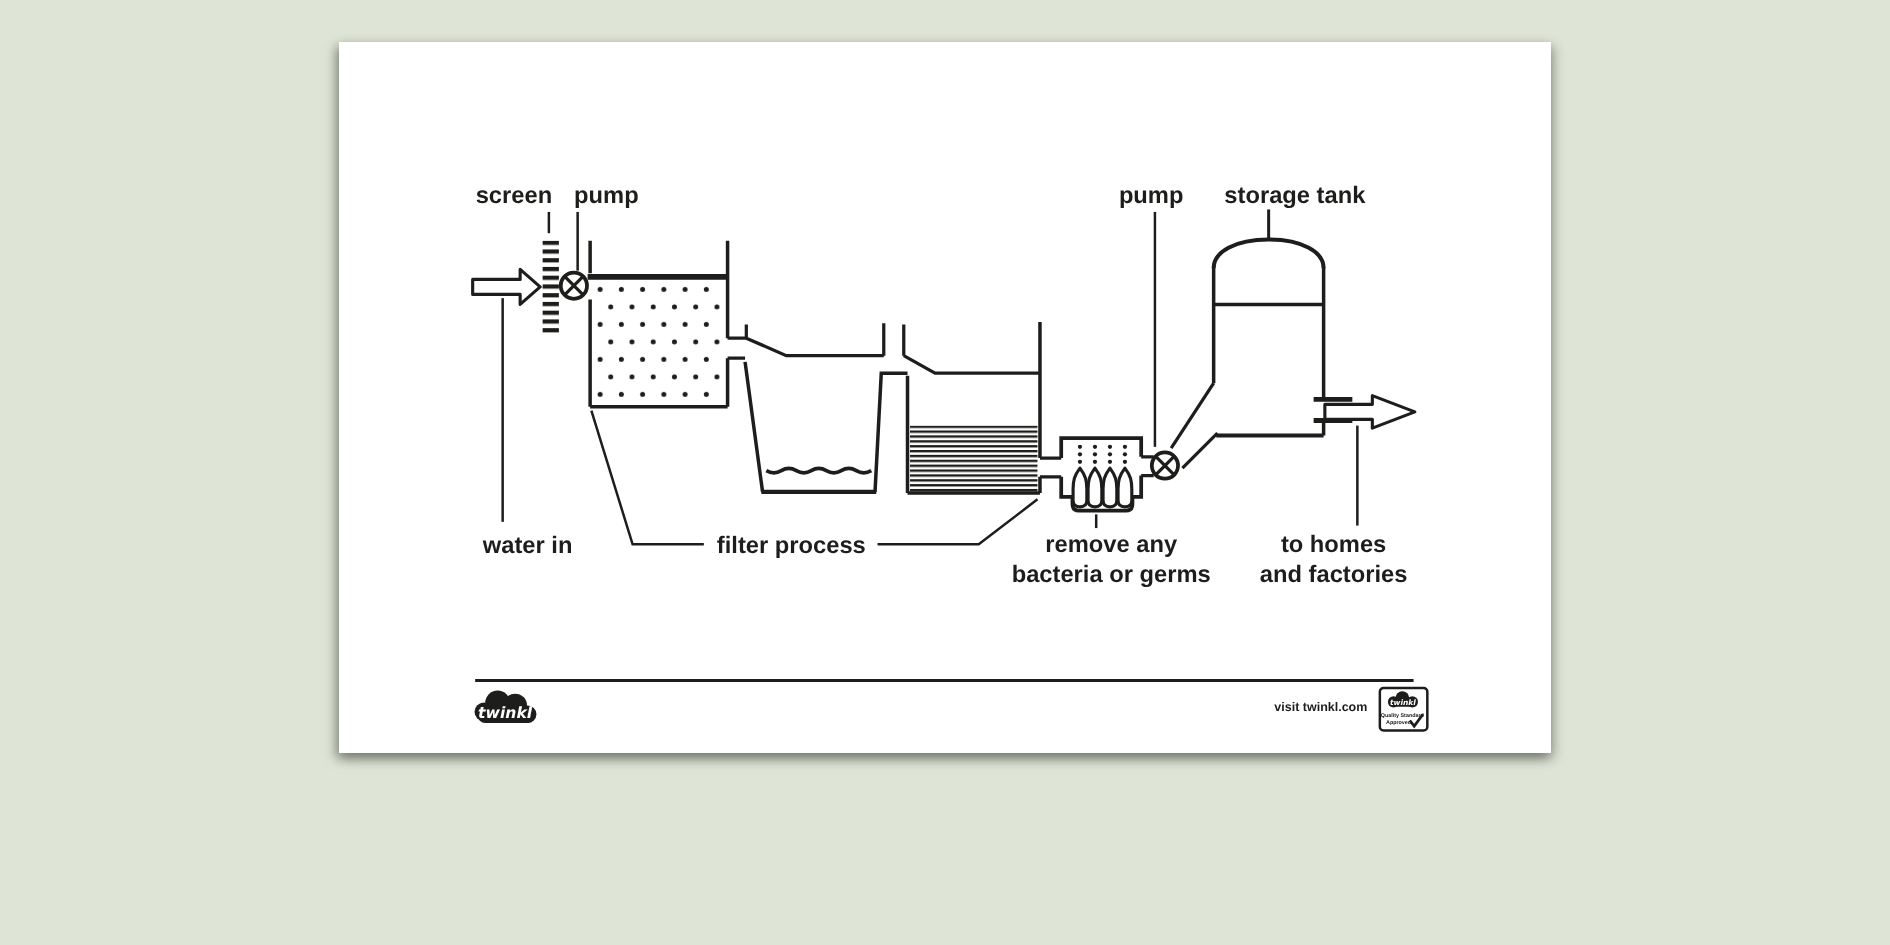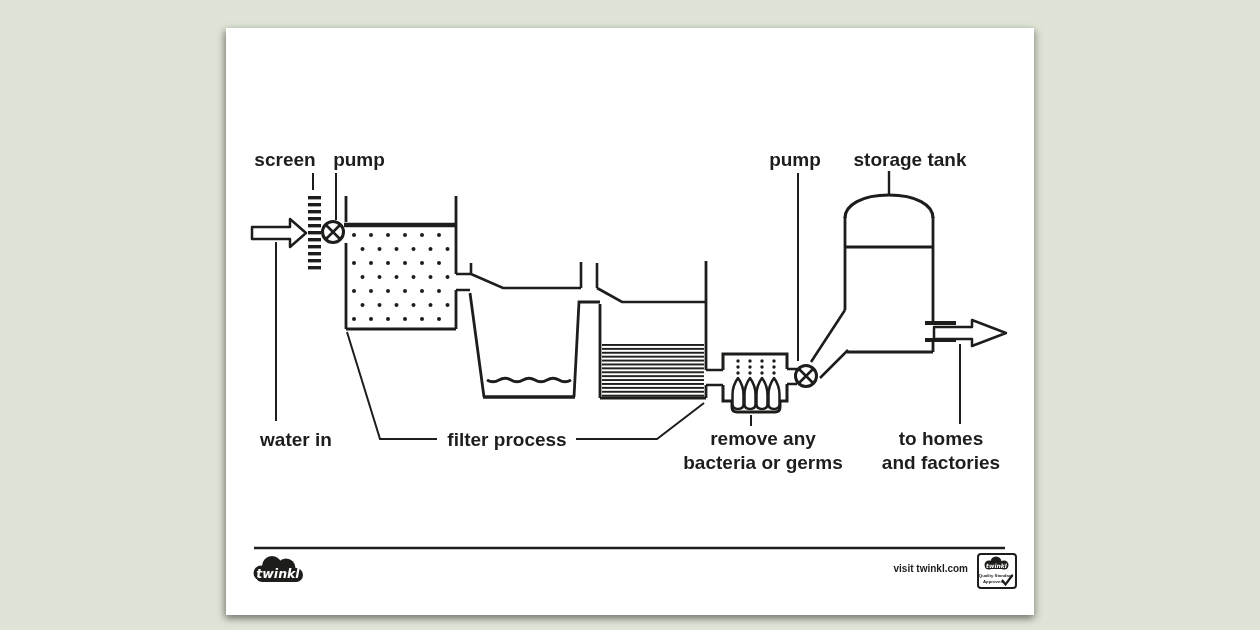--- a/index.html
+++ b/index.html
@@ -1,18 +1,18 @@
 <!DOCTYPE html>
 <html><head>
 <meta charset="utf-8">
 <style>
   html,body{margin:0;padding:0;width:1260px;height:630px;overflow:hidden;}
   body{background:#dee4d6;position:relative;font-family:"Liberation Sans",sans-serif;}
   .paper{
-    position:absolute;left:226px;top:28px;width:808px;height:587px;
+    position:absolute;left:226px;top:28px;width:808px;height:474px;
     background:#ffffff;
     box-shadow:-2px 3px 7px rgba(70,75,65,.55), 2px 3px 7px rgba(70,75,65,.35);
   }
   .paper svg{display:block;width:100%;height:100%;}
   svg .lbl{
     font-family:"Liberation Sans","DejaVu Sans",sans-serif;
     font-weight:700;font-size:19px;fill:#1d1d1b;
   }
   svg .lbl-small{font-family:"Liberation Sans",sans-serif;font-weight:700;font-size:10px;fill:#1d1d1b;}
   svg .logo-word{font-family:"DejaVu Sans",sans-serif;font-weight:700;font-style:italic;font-size:12.5px;fill:#ffffff;}

